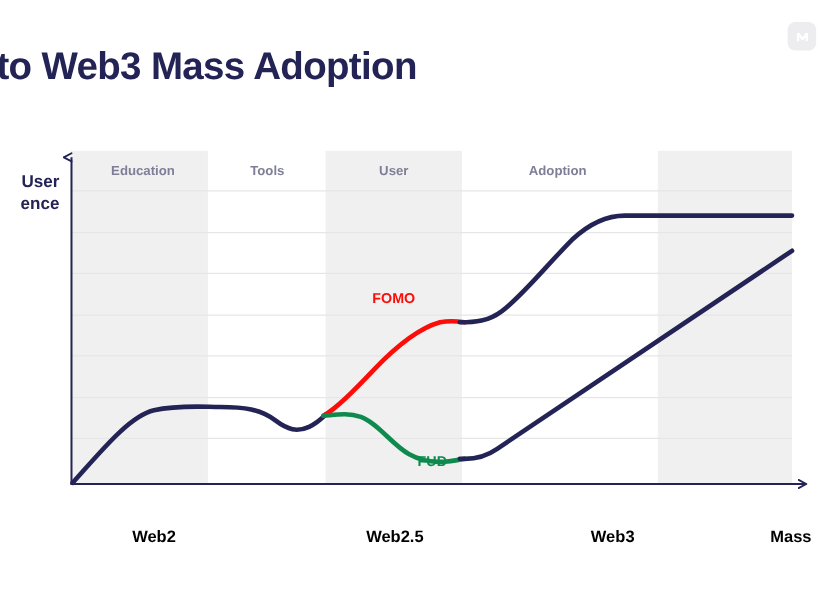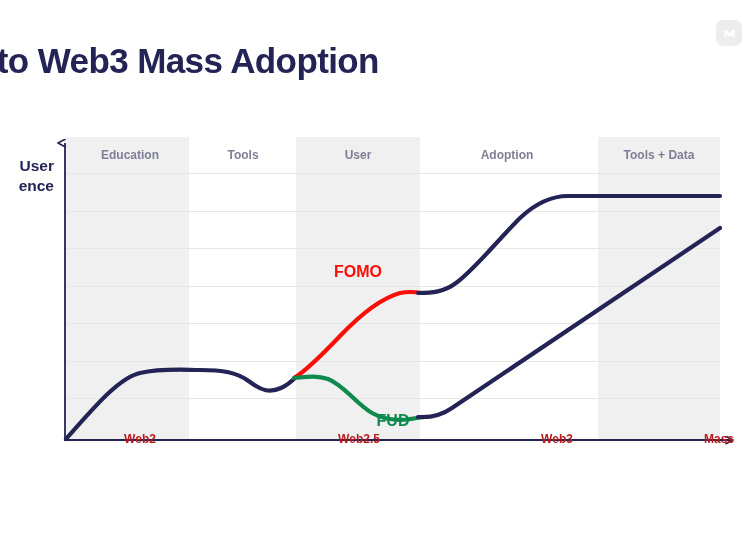--- a/index.html
+++ b/index.html
@@ -82,33 +82,33 @@
     font-weight: 600;
     color: #7e7f96;
     text-align: right;
     white-space: nowrap;
     transform: translateX(-50%);
   }
 
   
   .stage-label {
     position: absolute;
-    top: 432px;
-    font-size: 12px;
-    font-weight: 700;
-    color: #b91c1c;
+    top: 480px;
+    font-size: 15px;
+    font-weight: 700;
+    color: #000000;
     text-align: center;
     white-space: nowrap;
     transform: translateX(-50%);
   }
 
   
   .curve-annotation {
     position: absolute;
-    font-size: 16px;
+    font-size: 13px;
     font-weight: 700;
     white-space: nowrap;
     transform: translateX(-50%);
     text-align: center;
   }
   .curve-annotation.fomo { color: #fb0d09; left: 358px; top: 263px; }
   .curve-annotation.fud  { color: #0f8a4e; left: 358px; top: 412px; margin-left: 35px; }
 </style>
 </head>
 <body>
@@ -184,21 +184,20 @@
     <path d="M 418 417
              C 432 418, 442 415, 452 408
              L 720 228" fill="none" stroke="#232455" stroke-width="4.2" stroke-linecap="round" stroke-linejoin="round"></path>
 
   </svg>
 
   <div class="phase-label" style="left:130px">Education</div>
   <div class="phase-label" style="left:243px">Tools</div>
   <div class="phase-label" style="left:358px">User</div>
   <div class="phase-label" style="left:507px">Adoption</div>
-  <div class="phase-label" style="left:659px">Tools + Data</div>
 
   <div class="curve-annotation fomo">FOMO</div>
   <div class="curve-annotation fud">FUD</div>
 
   <div class="stage-label" style="left:140px">Web2</div>
   <div class="stage-label" style="left:359px">Web2.5</div>
   <div class="stage-label" style="left:557px">Web3</div>
   <div class="stage-label" style="left:719px">Mass</div>
 
 </div>

